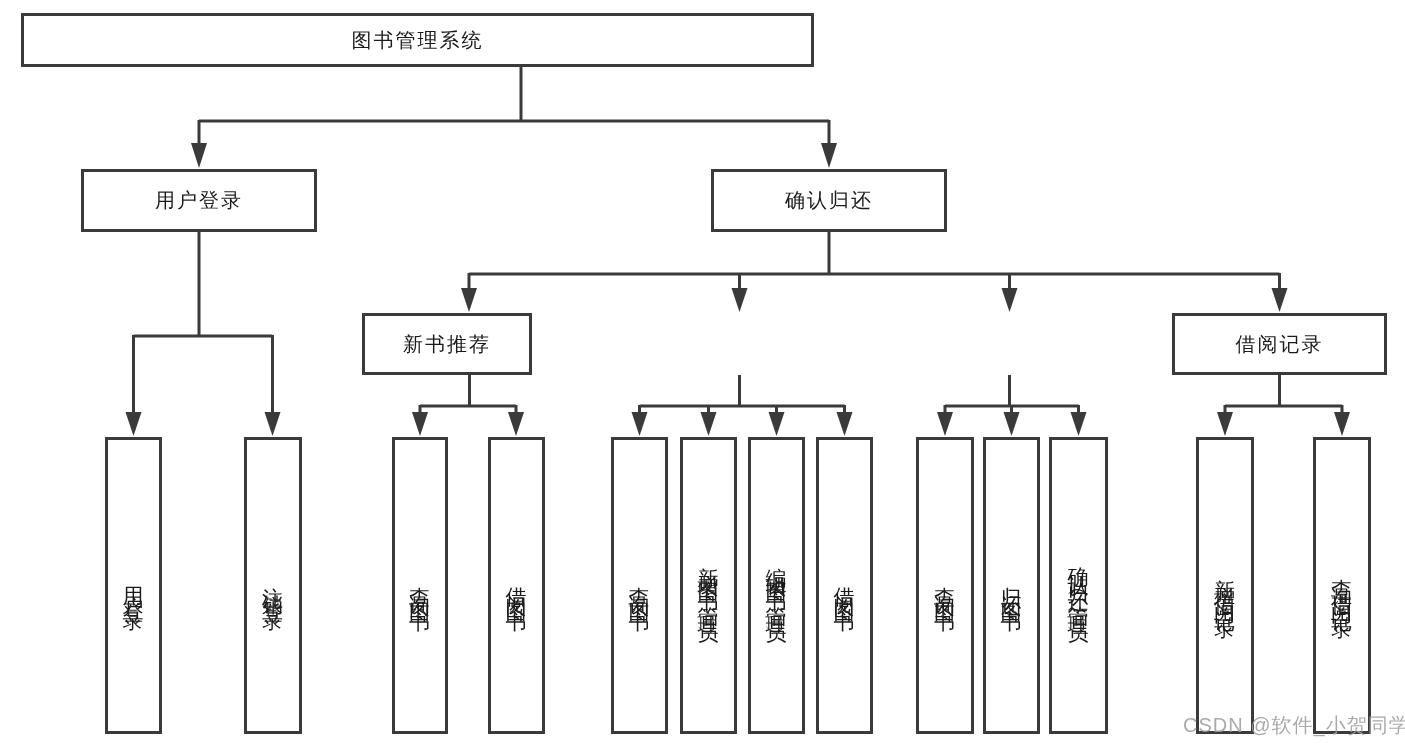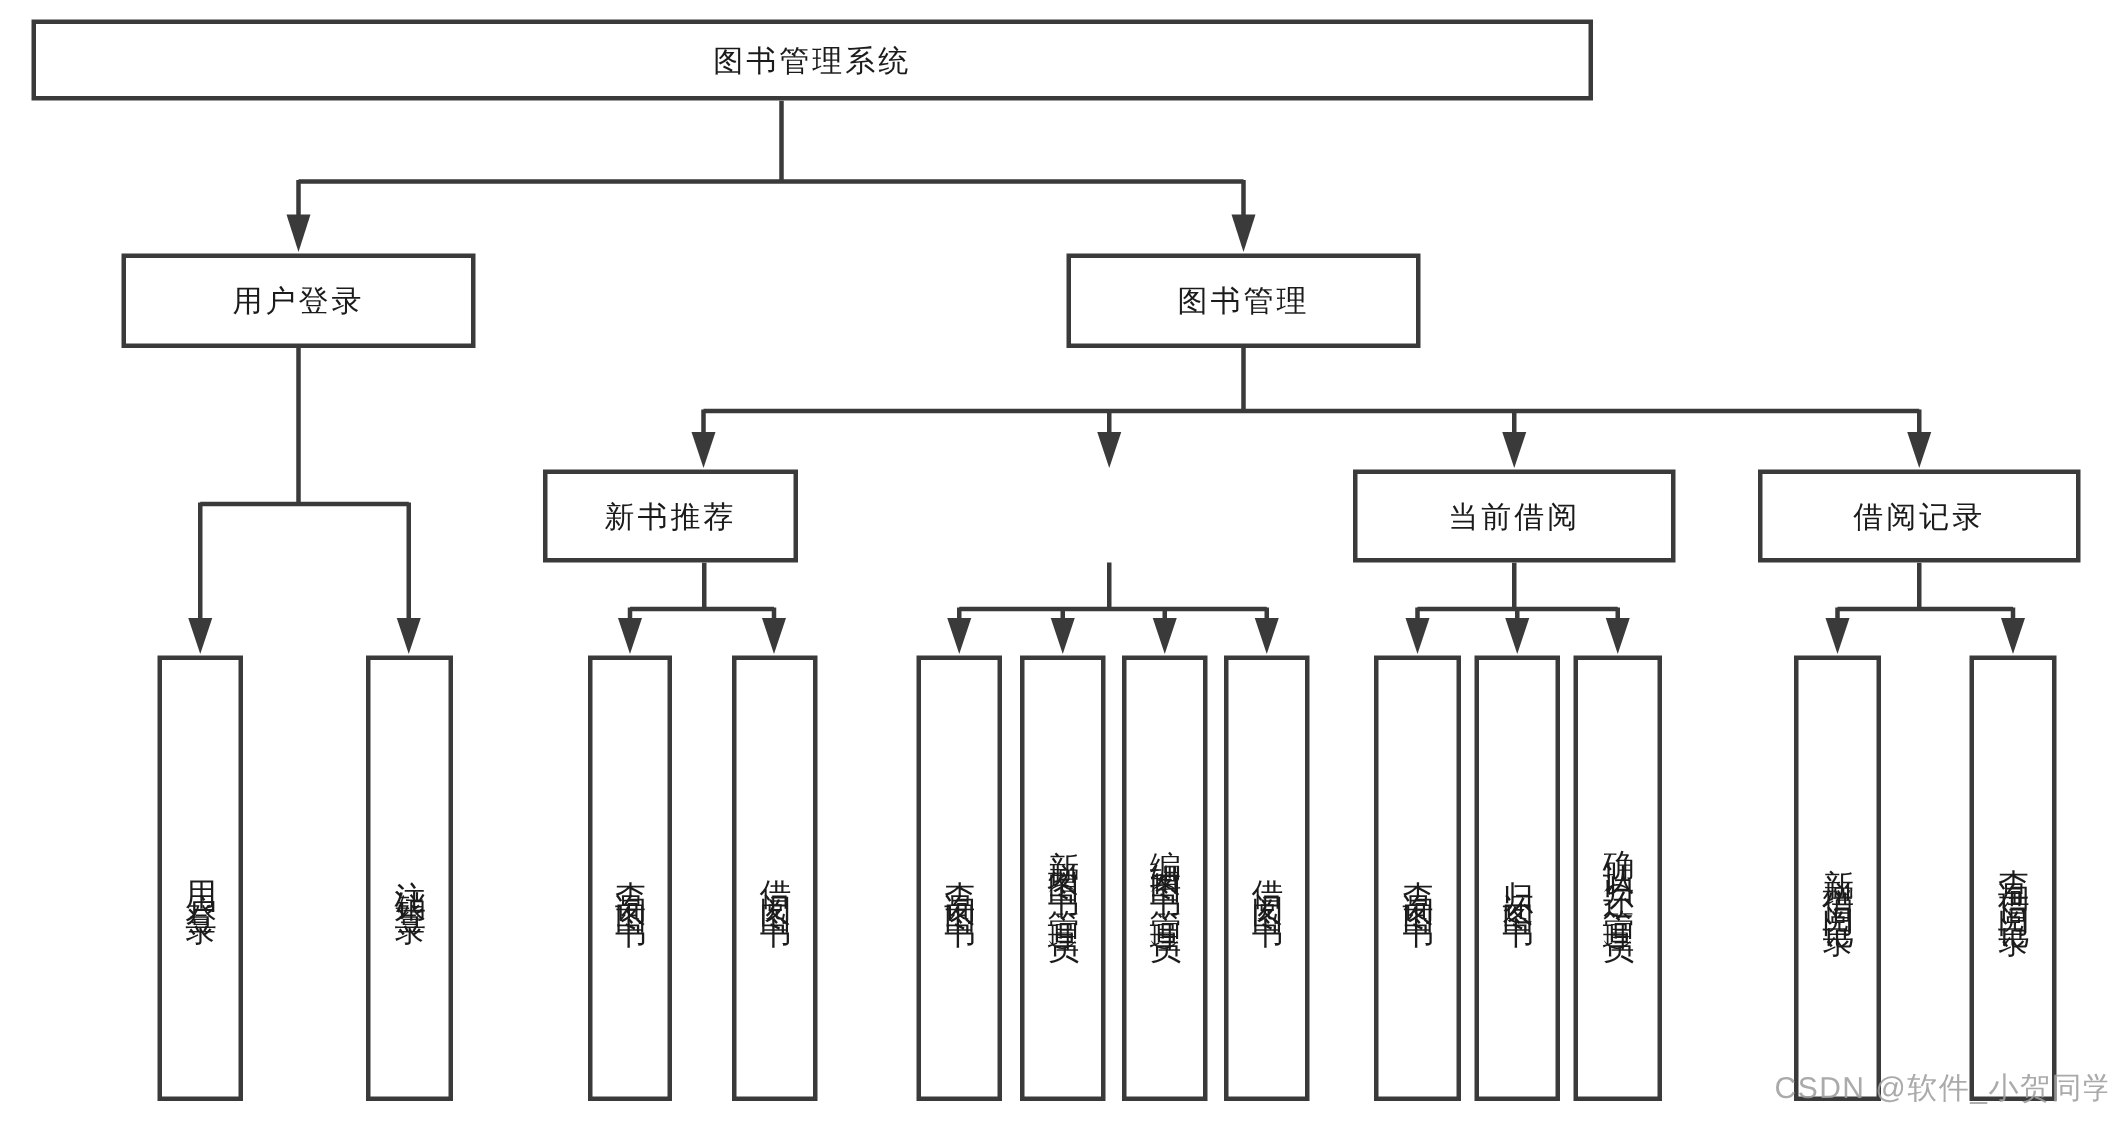--- a/index.html
+++ b/index.html
@@ -83,36 +83,33 @@
       <polygon points="768.5,412 784.5,412 776.5,436"></polygon>
       <polygon points="836.5,412 852.5,412 844.5,436"></polygon>
       <polygon points="937,412 953,412 945,436"></polygon>
       <polygon points="1003.5,412 1019.5,412 1011.5,436"></polygon>
       <polygon points="1070.5,412 1086.5,412 1078.5,436"></polygon>
       <polygon points="1217,412 1233,412 1225,436"></polygon>
       <polygon points="1334,412 1350,412 1342,436"></polygon>
     </g>
   </svg>
 
-  <div class="node h" style="left:21px;top:13px;width:1041px;height:54px">
+  <div class="node h" style="left:21px;top:13px;width:793px;height:54px">
     <span>图书管理系统</span>
   </div>
 
   <div class="node h" style="left:81px;top:169px;width:236px;height:63px">
     <span>用户登录</span>
   </div>
   <div class="node h" style="left:711px;top:169px;width:236px;height:63px">
-    <span>图书管理</span>
+    <span>确认归还</span>
   </div>
 
   <div class="node h" style="left:362px;top:313px;width:170px;height:62px">
     <span>新书推荐</span>
-  </div>
-  <div class="node h" style="left:902px;top:313px;width:215px;height:62px">
-    <span>当前借阅</span>
   </div>
   <div class="node h" style="left:1172px;top:313px;width:215px;height:62px">
     <span>借阅记录</span>
   </div>
 
   <div class="node v" style="left:105px;top:437px;width:57px;height:297px">
     <span>用户登录</span>
   </div>
   <div class="node v" style="left:244px;top:437px;width:58px;height:297px">
     <span>注销登录</span>

